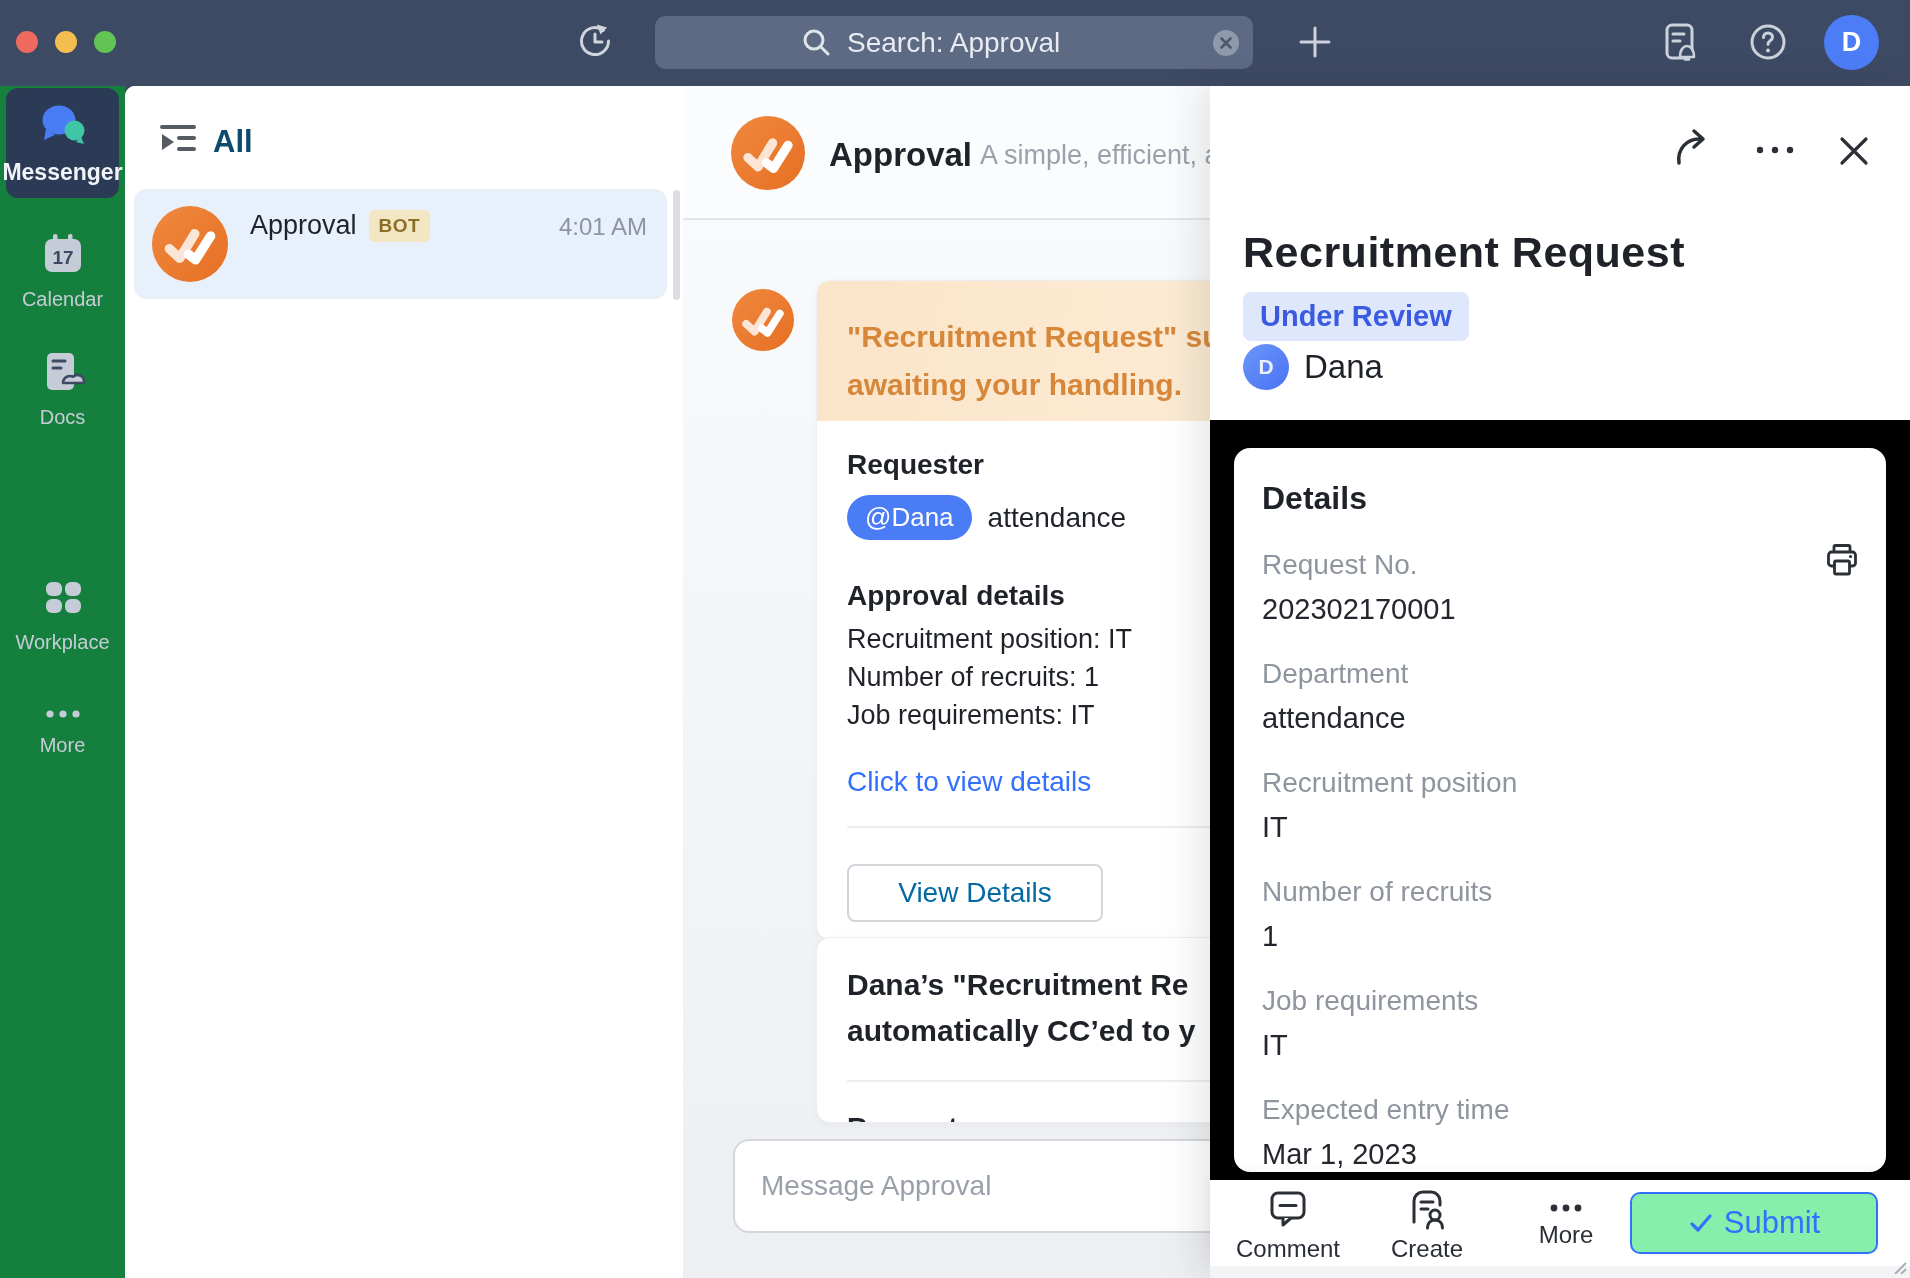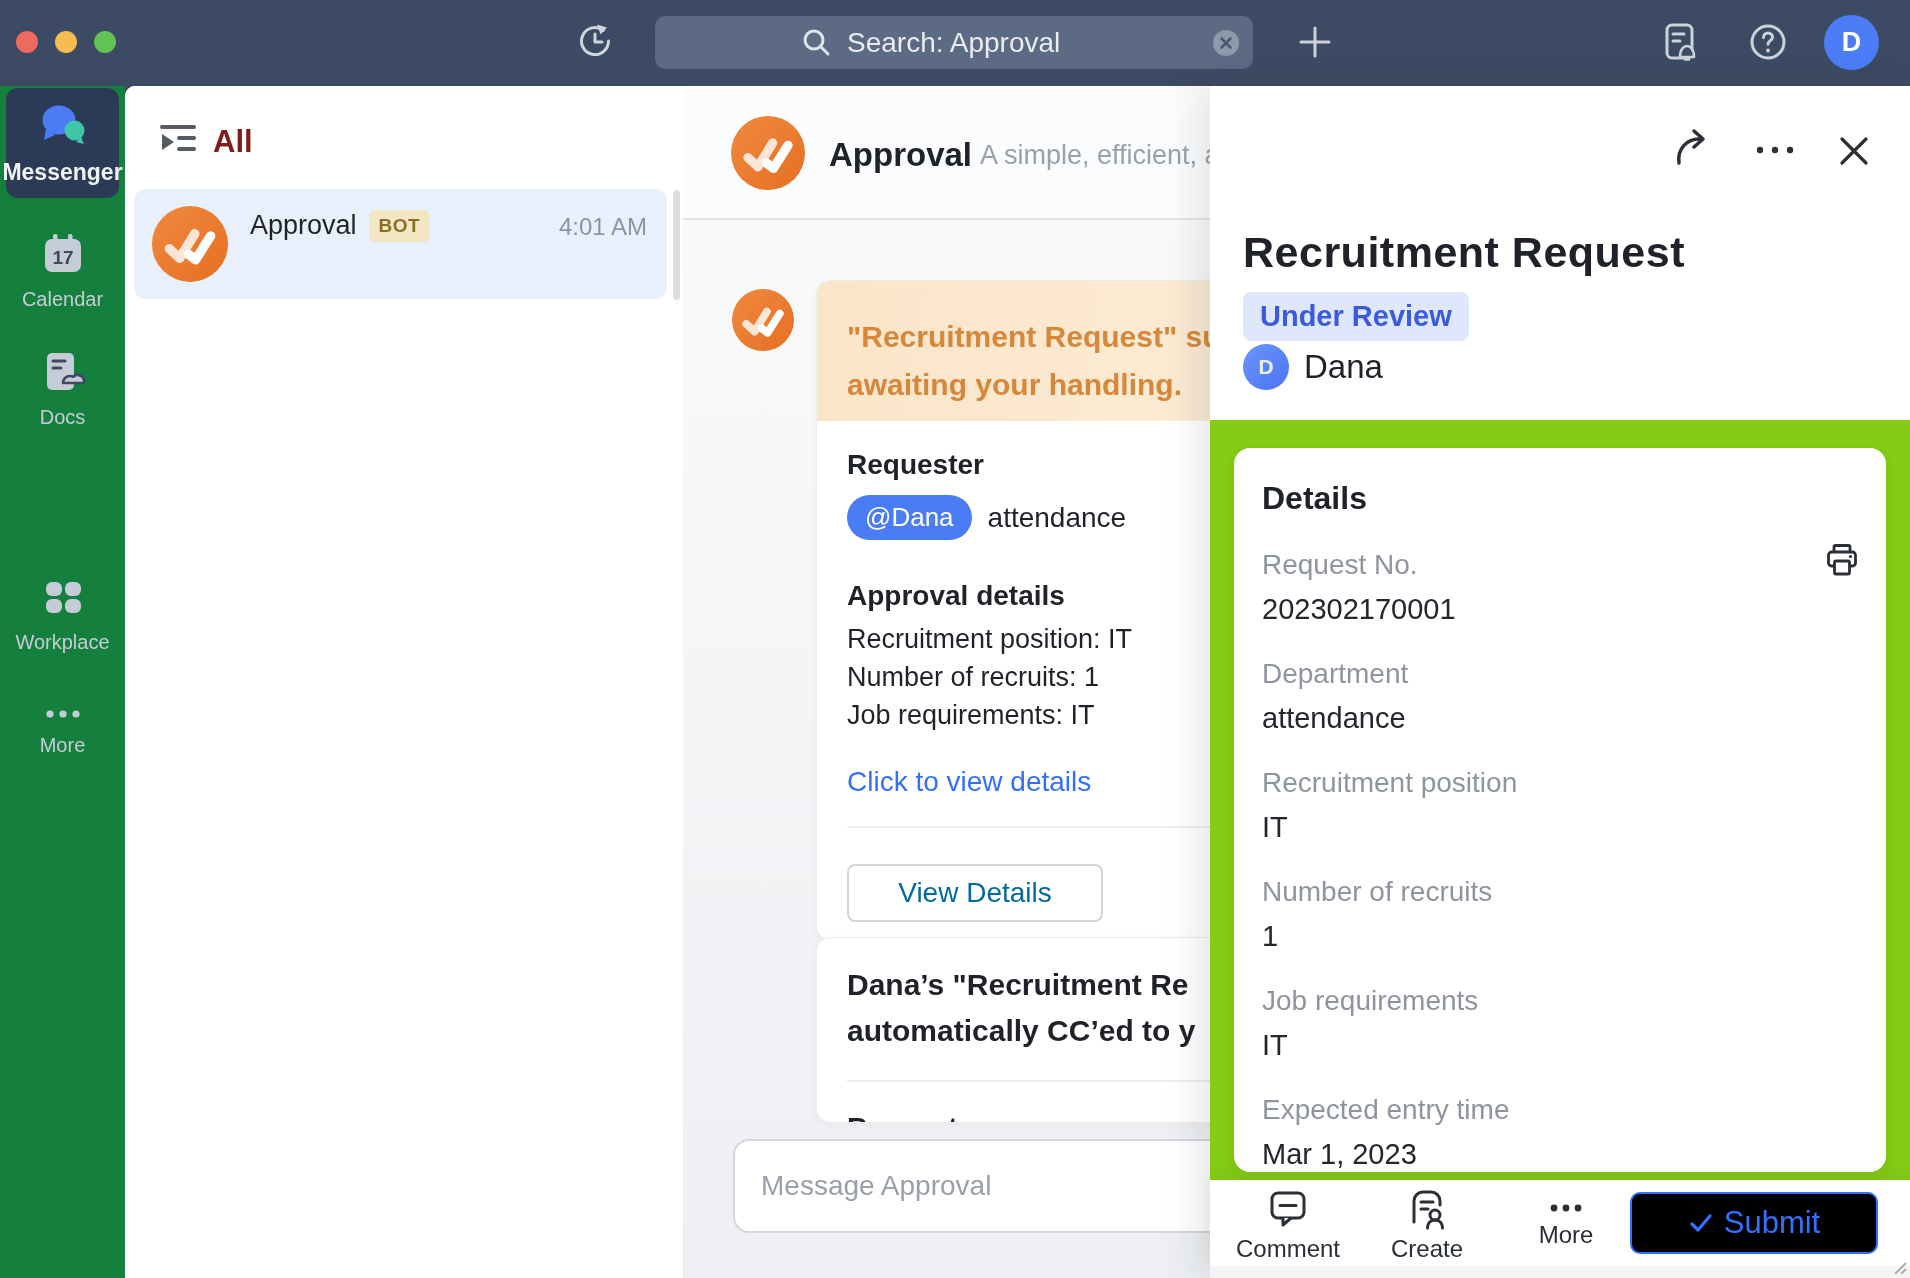--- a/index.html
+++ b/index.html
@@ -24,21 +24,21 @@
   .side-tile .lbl { color:#f0f3f8; font-size:23px; font-weight:bold; margin-top:4px; }
   .side-item { position:absolute; left:0; width:125px; height:96px; display:flex; flex-direction:column; align-items:center; cursor:pointer; }
   .side-item .lbl { color:#c6ccd7; font-size:20px; margin-top:7px; }
 
   
   .window { position:absolute; left:125px; top:86px; right:0; bottom:0; background:#f3f4f6; border-top-left-radius:10px; overflow:hidden; display:flex; }
 
   
   .chatlist { position:relative; width:558px; background:#ffffff; flex:none; }
   .cl-header { display:flex; align-items:center; gap:16px; padding:36px 0 0 34px; }
-  .cl-header .title { font-size:31px; font-weight:bold; color:#7f1d1d; }
+  .cl-header .title { font-size:31px; font-weight:bold; color:#0c4a6e; }
   .convo { position:absolute; left:9px; right:16px; top:103px; height:110px; background:#e8f0fc; border-radius:12px; display:flex; align-items:flex-start; cursor:pointer; }
   .convo .av { margin:17px 0 0 18px; }
   .convo .name { font-size:27px; color:#1f2329; margin:21px 0 0 22px; }
   .bot-badge { background:#f3e6c2; color:#8b6f26; font-size:19px; font-weight:bold; letter-spacing:.5px; border-radius:6px; padding:5px 10px; margin:21px 0 0 12px; }
   .convo .time { position:absolute; right:20px; top:24px; font-size:24px; color:#8f959e;text-align:right; }
   .cl-scroll { position:absolute; right:3px; top:104px; width:7px; height:110px; border-radius:4px; background:#dcdee2; }
 
   
   .chat { position:relative; flex:1; background:linear-gradient(#fafbfc,#edeff2); overflow:hidden; }
   .chat-header { position:relative; height:134px; background:#fbfcfd; border-bottom:2px solid #e3e5e8; }
@@ -69,31 +69,31 @@
   .composer input::placeholder { color:#9aa0a9; }
 
   
   .drawer { position:absolute; left:1210px; top:86px; right:0; bottom:0; background:#fff; box-shadow:-14px 0 34px rgba(31,35,41,.10); }
   .dw-btn { position:absolute; background:none; border:none; cursor:pointer; }
   .dw-title { position:absolute; left:33px; top:142px; font-size:43px; font-weight:bold; color:#1f2329; letter-spacing:.5px; }
   .status-badge { position:absolute; left:33px; top:206px; background:#dfe7fd; color:#3a5ae0; font-size:29px; font-weight:bold; border-radius:8px; padding:8px 17px; }
   .owner { position:absolute; left:33px; top:258px; display:flex; align-items:center; }
   .owner .oav { width:46px; height:46px; border-radius:50%; background:linear-gradient(135deg,#6b96f9,#4a72f4); color:rgba(255,255,255,.88); font-size:21px; font-weight:bold; display:flex; align-items:center; justify-content:center; }
   .owner .oname { font-size:33px; color:#1f2329; margin-left:15px; }
-  .dw-content { position:absolute; left:0; right:0; top:334px; bottom:98px; background:#84cc16; }
+  .dw-content { position:absolute; left:0; right:0; top:334px; bottom:98px; background:#000000; }
   .details-card { position:absolute; left:24px; right:24px; top:28px; bottom:8px; background:#fff; border-radius:16px; box-shadow:0 4px 14px rgba(31,35,41,.06); padding:30px 28px; }
   .details-card h2 { font-size:32px; font-weight:bold; color:#1f2329; line-height:40px; }
   .d-row { margin-top:30px; }
   .d-label { font-size:28px; color:#8f959e; line-height:34px; }
   .d-value { font-size:29px; color:#23262c; line-height:36px; margin-top:9px; }
   .print-btn { position:absolute; right:26px; top:94px; background:none; border:none; cursor:pointer; }
   .dw-bar { position:absolute; left:0; right:0; bottom:12px; height:86px; background:#fff; box-shadow:0 -6px 14px rgba(31,35,41,.06); }
   .bar-item { position:absolute; top:8px; width:140px; display:flex; flex-direction:column; align-items:center; cursor:pointer; background:none; border:none; }
   .bar-item .lbl { font-size:24px; color:#2a2e36; margin-top:2px; font-family:inherit; }
-  .submit-btn { position:absolute; right:32px; top:12px; width:248px; height:62px; background:#000000; border:2px solid #3370ff; border-radius:10px; color:#3370ff; font-size:31px; display:flex; align-items:center; justify-content:center; gap:10px; cursor:pointer; font-family:inherit; }
+  .submit-btn { position:absolute; right:32px; top:12px; width:248px; height:62px; background:#86efac; border:2px solid #3370ff; border-radius:10px; color:#3370ff; font-size:31px; display:flex; align-items:center; justify-content:center; gap:10px; cursor:pointer; font-family:inherit; }
   .dw-strip { position:absolute; left:0; right:0; bottom:0; height:12px; background:#f3f4f6; }
   .grip { position:absolute; right:2px; bottom:0; }
 </style>
 </head>
 <body>
 
 <div class="app">
 
   <header class="topbar">
     <div class="lights">

